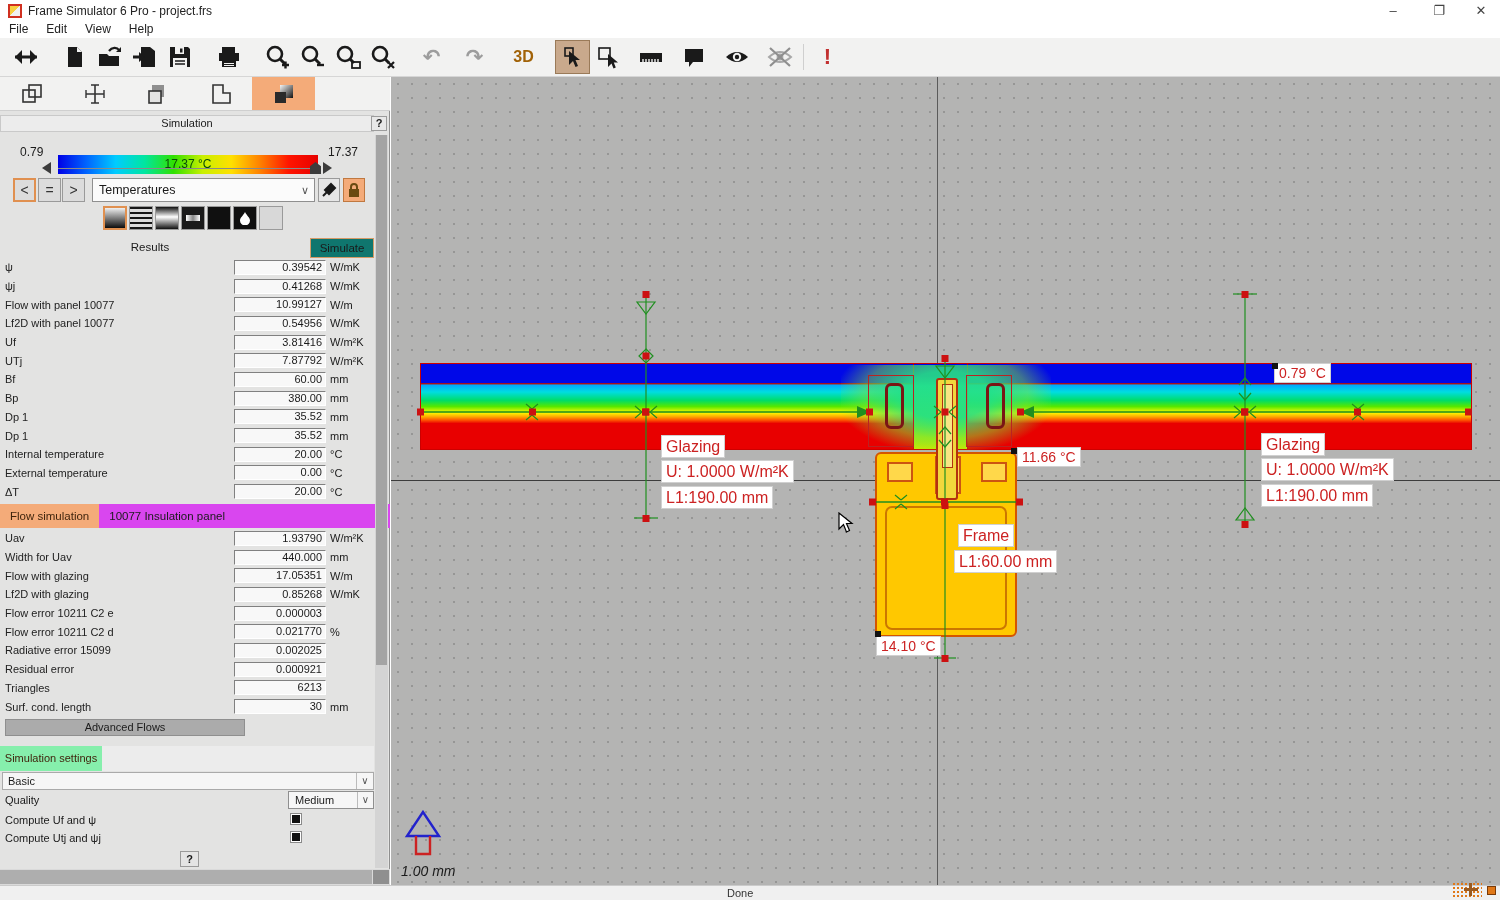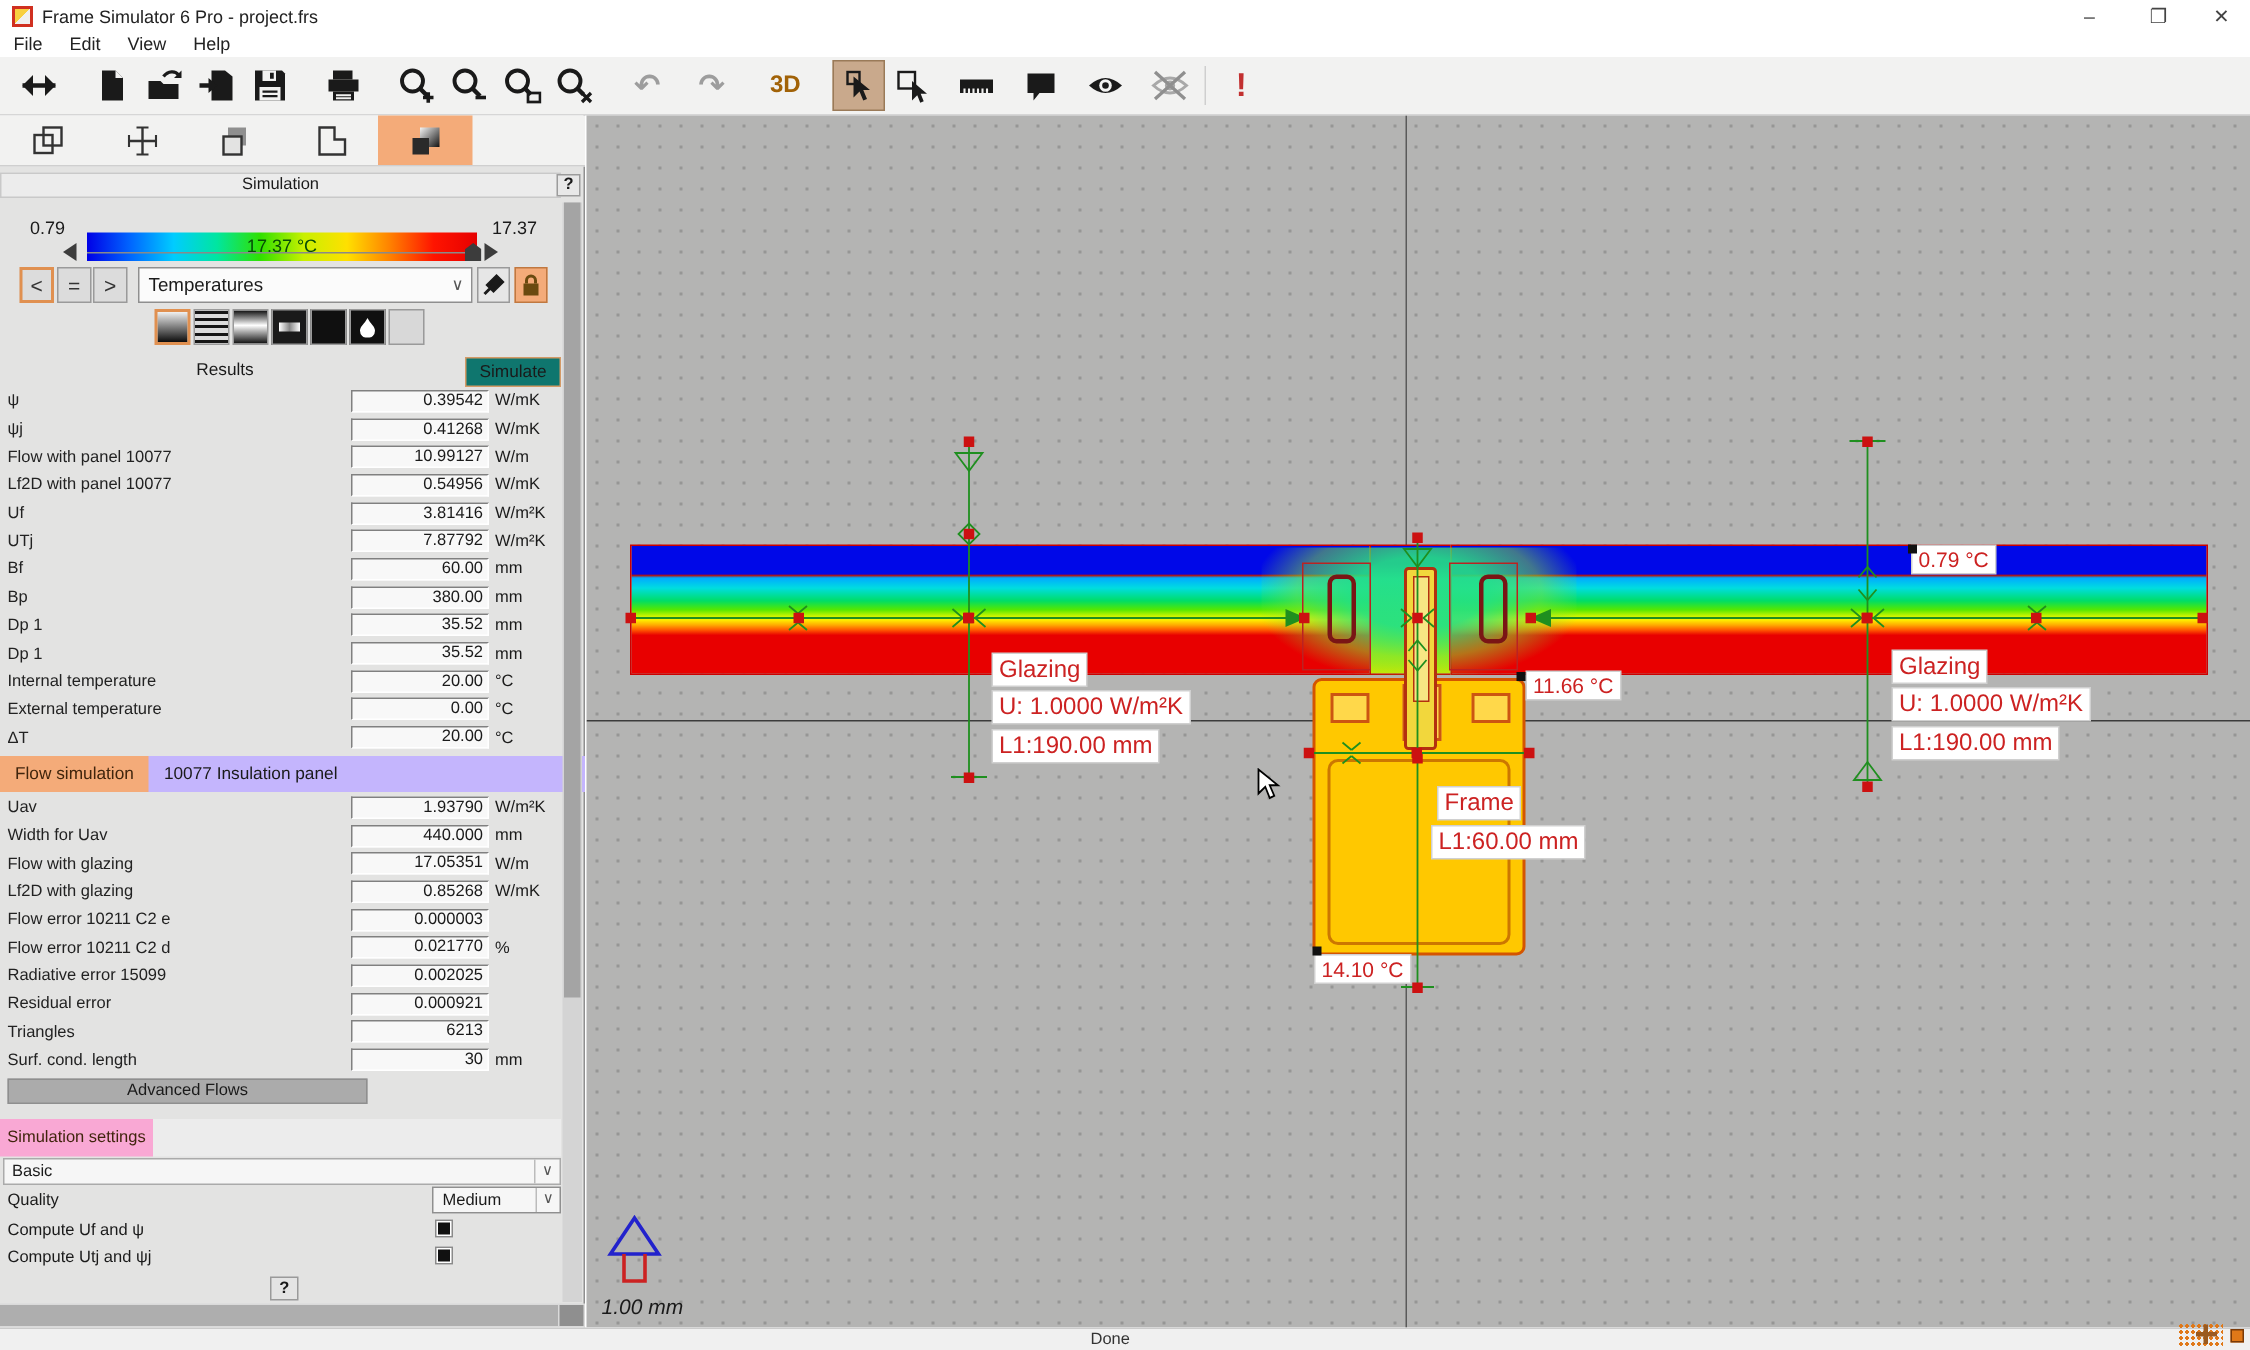--- a/index.html
+++ b/index.html
@@ -92,28 +92,28 @@
 
   .grid { position:absolute; left:0; width:374px; }
   #results-grid { top:181px; height:243px; }
   #flow-grid { top:452px; height:187px; }
   .grid-row { display:flex; align-items:center; height:18.7px; padding-left:5px; }
   .c-label { flex:1; font-size:11px; color:#222; white-space:nowrap; overflow:hidden; }
   .c-value { width:92px; height:15px; line-height:13px; background:#f8f8f8; text-align:right; padding:0 3px;
     border:1px solid; border-color:#808080 #ffffff #ffffff #808080; font-size:11px; }
   .c-unit { width:48px; padding-left:4px; font-size:11px; }
 
-  #flow-tabs { position:absolute; left:0; top:427px; width:390px; height:24px; background:#c4b5fd; display:flex; }
+  #flow-tabs { position:absolute; left:0; top:427px; width:390px; height:24px; background:#d946ef; display:flex; }
   .ftab { height:24px; line-height:24px; padding:0 10px; font-size:11.5px; }
   .ftab.active { background:#f4ab79; color:#40250d; }
 
   #adv-btn { position:absolute; left:5px; top:642px; width:240px; height:17px; background:#ababab;
     border:1px solid #8f8f8f; text-align:center; line-height:15px; font-size:11px; }
 
-  #settings-tab { position:absolute; left:0; top:669px; width:102px; height:25px; background:#f9a8d4;
+  #settings-tab { position:absolute; left:0; top:669px; width:102px; height:25px; background:#86efac;
     text-align:center; line-height:25px; font-size:11px; color:#40250d; }
   #settings-row-bg { position:absolute; left:102px; top:669px; width:272px; height:25px; background:#ececec; }
 
   #basic-select { position:absolute; left:2px; top:695px; width:372px; height:18px; background:#f6f6f6;
     border:1px solid #aaaaaa; line-height:16px; padding-left:5px; }
   #basic-chevron { position:absolute; left:356px; top:696px; width:17px; height:16px; border-left:1px solid #bbb;
     text-align:center; line-height:16px; color:#555; font-size:10px; }
   #quality-label { position:absolute; left:5px; top:717px; }
   #quality-select { position:absolute; left:288px; top:714px; width:86px; height:18px; background:#f6f6f6;
     border:1px solid #8f8f8f; line-height:16px; padding-left:6px; }

